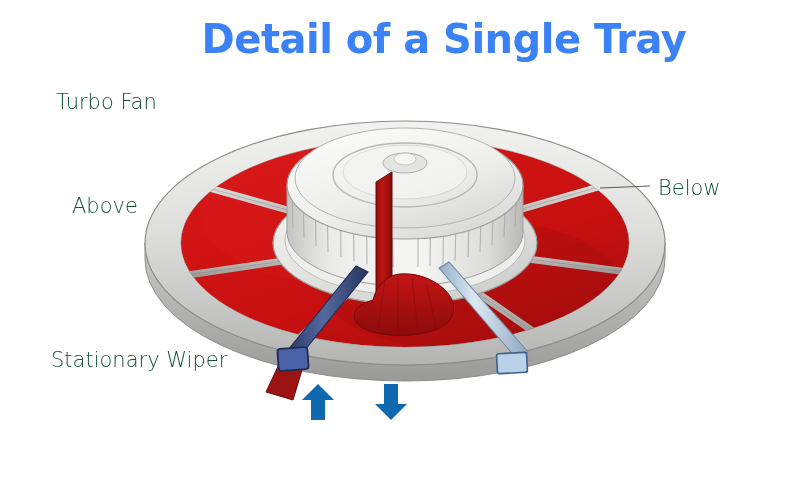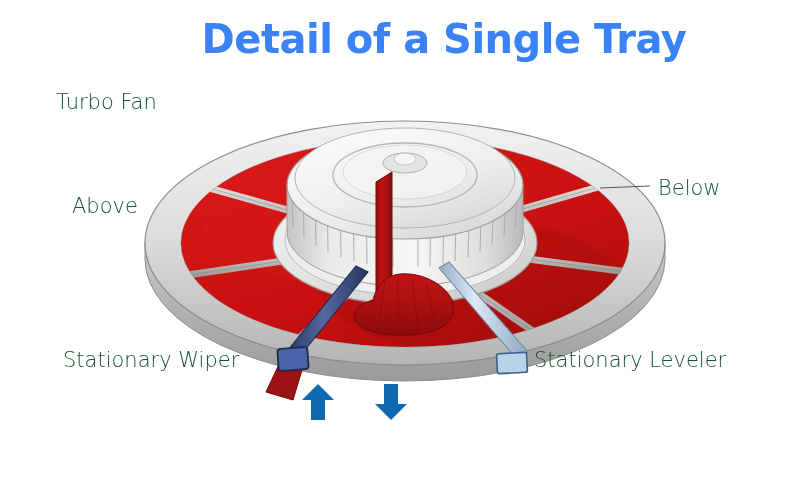--- a/index.html
+++ b/index.html
@@ -40,21 +40,21 @@
     font-weight: 300;
     color: #14532d;
     white-space: nowrap;
     line-height: 1.18;
   }
   .label.center { text-align: center; }
 
   #label-turbofan      { left: 56px;  top: 90px;  text-align: center; }
   #label-tray          { left: 72px;  top: 194px; }
   #label-slot          { left: 658px; top: 176px; }
-  #label-wiper         { left: 63px;  top: 348px; }
+  #label-wiper         { left: 51px;  top: 348px; }
   #label-leveler       { left: 534px; top: 348px; }
   #label-mat-below     { left: 31px;  top: 424px; }
   #label-mat-above     { left: 382px; top: 424px; }
 
   
   #diagram {
     position: absolute;
     left: 0;
     top: 0;
   }
@@ -263,17 +263,16 @@
   <div class="label center" id="label-turbofan">
     <div>Turbo Fan</div>
   </div>
 
   <div class="label" id="label-tray">Above</div>
 
   <div class="label" id="label-slot">Below</div>
 
   <div class="label" id="label-wiper">Stationary Wiper</div>
 
-  <div class="label" id="label-leveler">Stationary Leveler</div>
 
 
 
 </div>
 
 </body></html>

